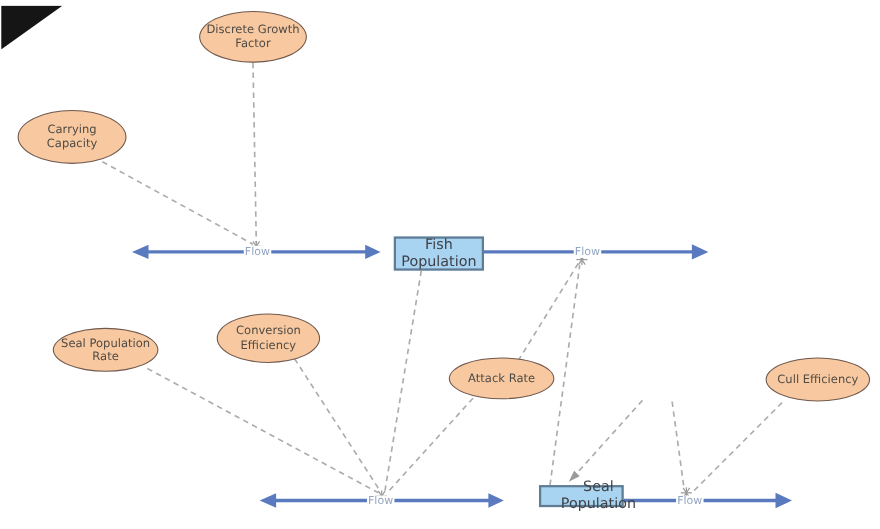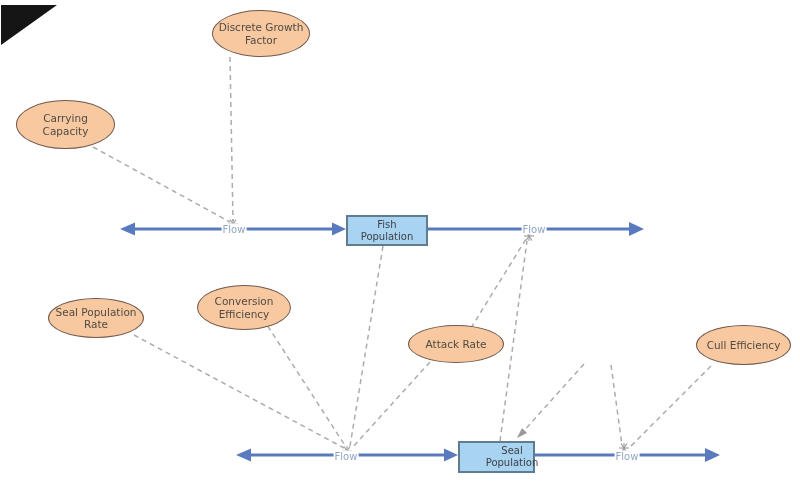--- a/index.html
+++ b/index.html
@@ -10,22 +10,22 @@
   #wires{position:absolute;left:0;top:0;z-index:0;}
   .var{
     position:absolute;z-index:2;display:flex;align-items:center;justify-content:center;
     background:#F8C9A0;border:1.6px solid #70594E;border-radius:50%;
     text-align:center;color:#4F4A44;font-size:10.5px;line-height:1.15;
     padding:0 4px;box-sizing:border-box;cursor:default;
   }
   .stock{
     position:absolute;z-index:2;display:flex;align-items:center;justify-content:center;
     background:#A8D3F1;border:2px solid #607C93;
-    text-align:center;color:#3F4147;font-size:10px;line-height:1.2;
-    padding:0 3px;box-sizing:border-box;
+    text-align:center;color:#3F4147;font-size:13px;line-height:1.2;
+    padding:0 3px;box-sizing:border-box;margin-left:12px;
   }
   .flowlabel{
     position:absolute;z-index:3;transform:translate(-50%,-50%);
     color:#92A5C2;font-size:10px;background:#FFFFFF;padding:0 1px;line-height:1.1;
   }
   .cursor{
     position:absolute;left:1px;top:5px;width:56px;height:40px;z-index:5;
     background:#151515;clip-path:polygon(0 0,100% 0,0 100%);
   }
 </style>
@@ -80,21 +80,21 @@
         <polygon points="720,455 705,448 705,462" stroke="none"></polygon>
       </g>
     </g>
 
     <use href="#star" transform="translate(233,224)"></use>
     <use href="#star" transform="translate(529,236)"></use>
     <use href="#star" transform="translate(347,451)"></use>
     <use href="#star" transform="translate(624,448)"></use>
   </svg>
 
-  <div class="var" style="left:181px;top:10px;width:98px;height:47px;margin-left:31px;">
+  <div class="var" style="left:181px;top:10px;width:98px;height:47px;">
     <span>Discrete Growth Factor</span>
   </div>
   <div class="var" style="left:16px;top:100px;width:99px;height:49px;">
     <span>Carrying Capacity</span>
   </div>
   <div class="var" style="left:197px;top:285px;width:94px;height:45px;">
     <span>Conversion Efficiency</span>
   </div>
   <div class="var" style="left:48px;top:298px;width:96px;height:40px;">
     <span>Seal Population Rate</span>
@@ -102,21 +102,21 @@
   <div class="var" style="left:408px;top:325px;width:96px;height:38px;">
     <span>Attack Rate</span>
   </div>
   <div class="var" style="left:696px;top:325px;width:95px;height:40px;">
     <span>Cull Efficiency</span>
   </div>
 
   <div class="stock" style="left:346px;top:215px;width:82px;height:31px;">
     <span>Fish Population</span>
   </div>
-  <div class="stock" style="left:458px;top:441px;width:77px;height:32px;padding-left:34px;">
+  <div class="stock" style="left:478px;top:441px;width:77px;height:20px;padding-left:34px;">
     <span>Seal Population</span>
   </div>
 
   <span class="flowlabel" style="left:234px;top:229px;">Flow</span>
   <span class="flowlabel" style="left:534px;top:229px;">Flow</span>
   <span class="flowlabel" style="left:346px;top:456px;">Flow</span>
   <span class="flowlabel" style="left:627px;top:456px;">Flow</span>
 
   <div class="cursor"></div>
 </div>

